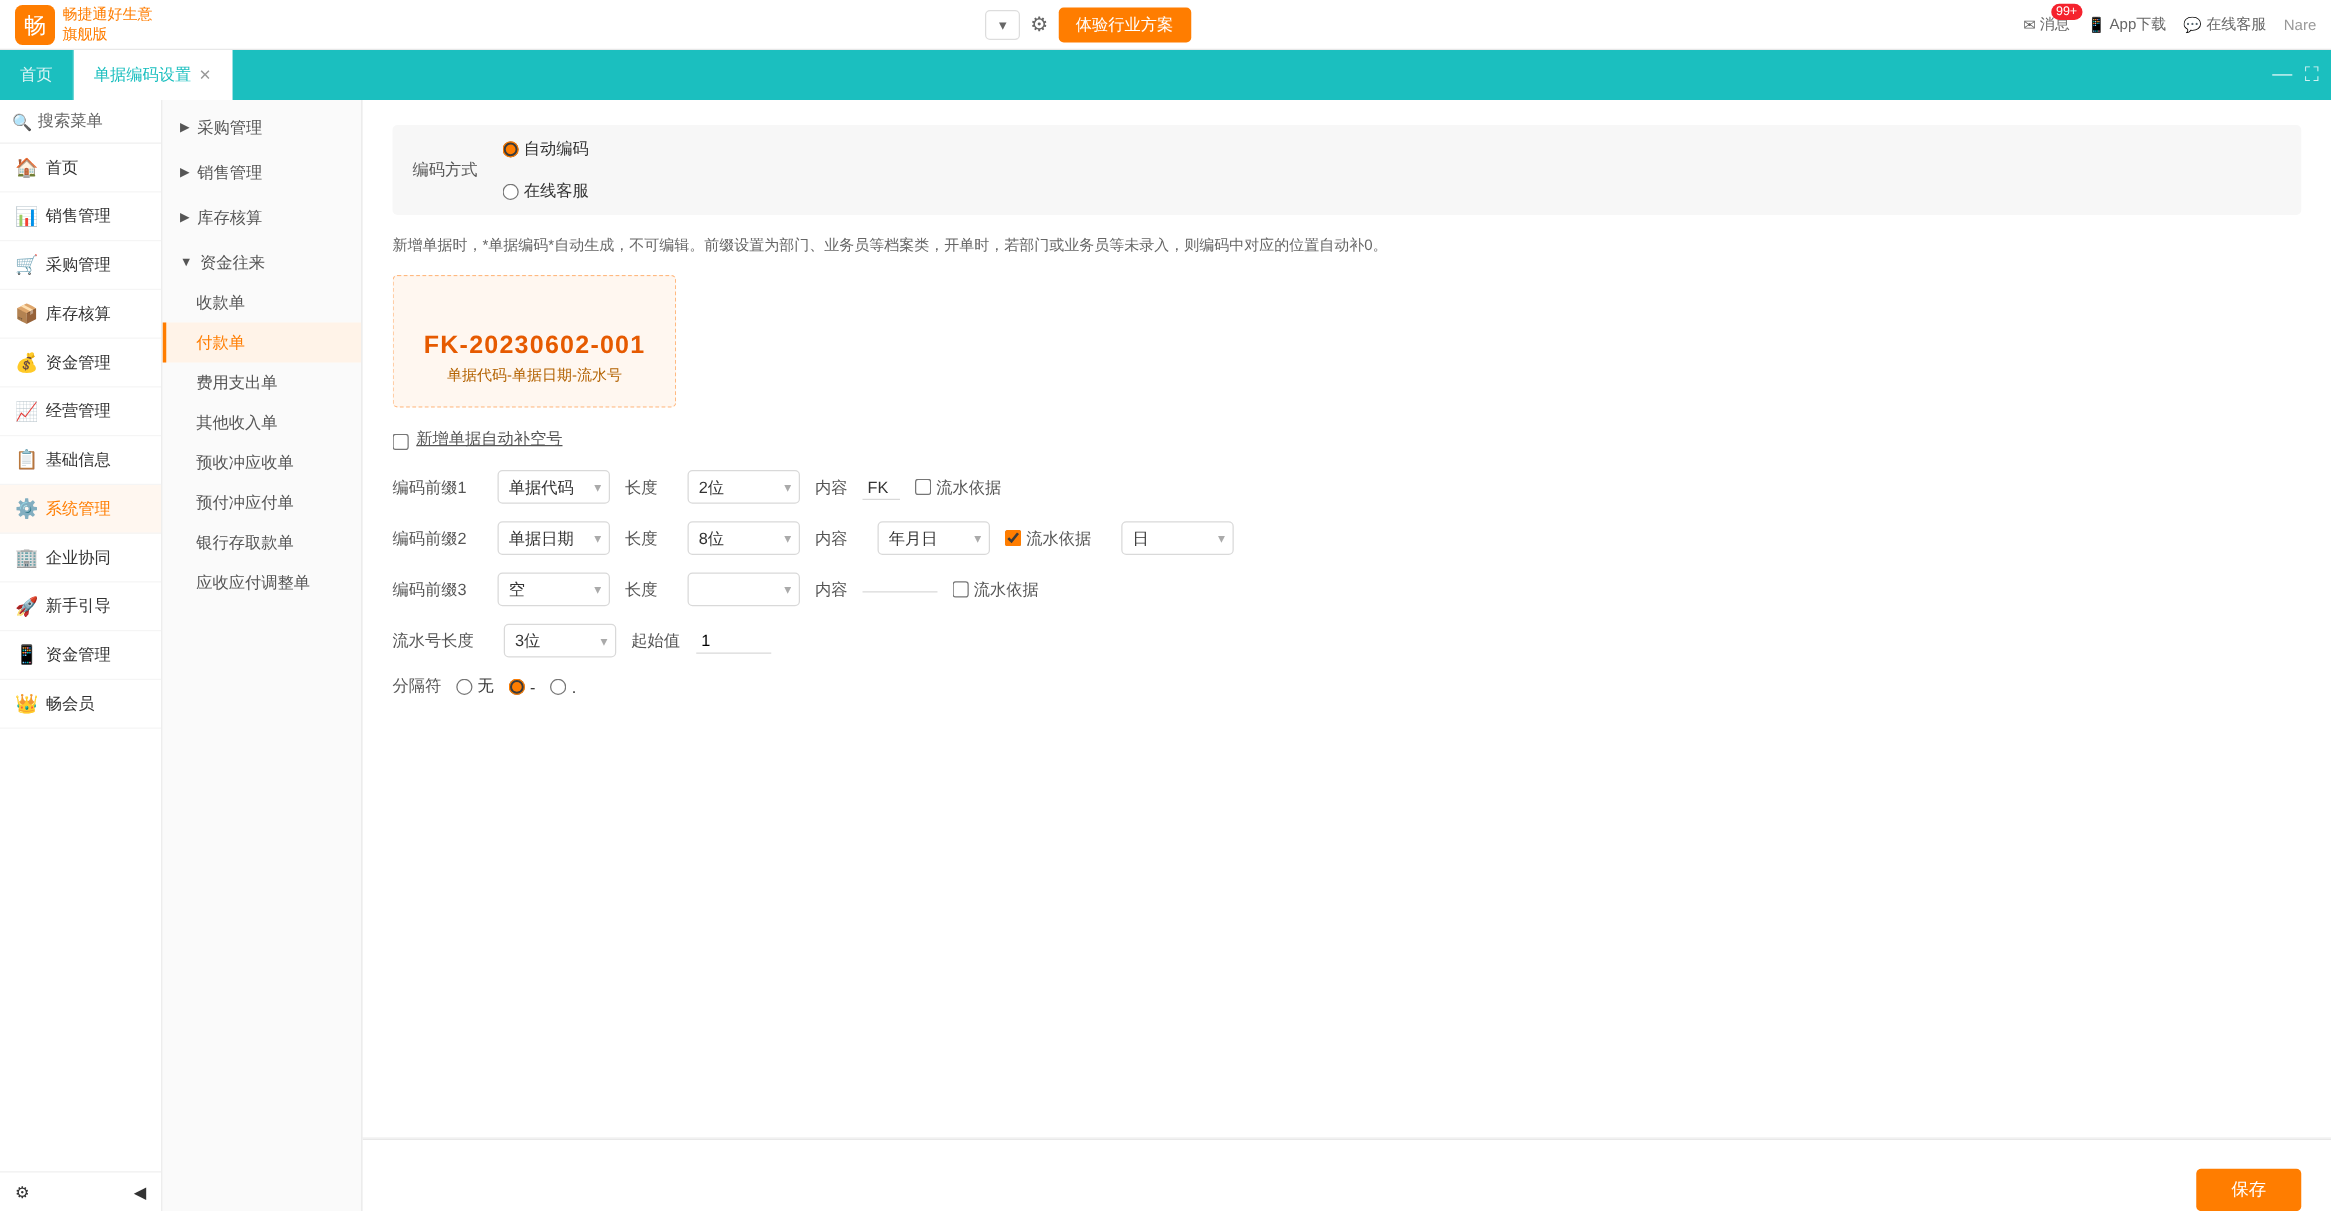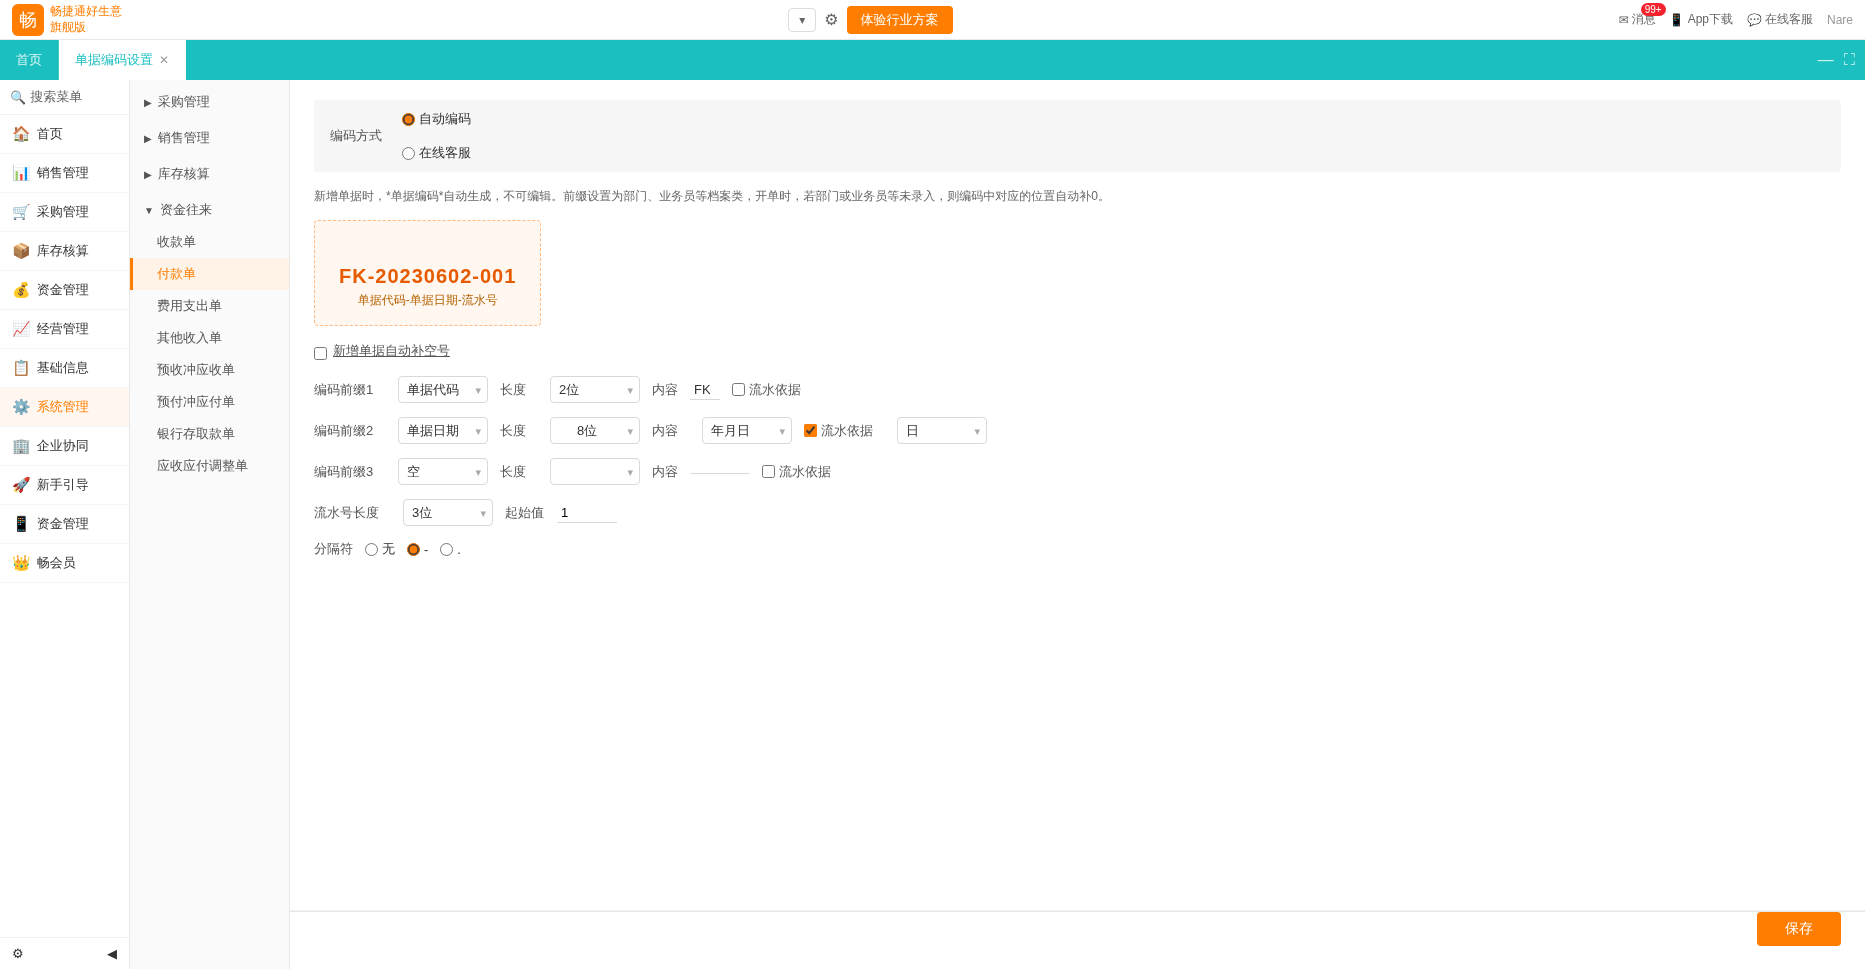--- a/index.html
+++ b/index.html
@@ -165,21 +165,21 @@
     .flow-checkbox { display: flex; align-items: center; gap: 4px; font-size: 13px; color: #555; }
     .flow-checked { display: flex; align-items: center; gap: 4px; font-size: 13px; color: #555; }
 
     
     .separator-row { display: flex; align-items: center; gap: 12px; margin-bottom: 16px; flex-wrap: wrap; }
     .separator-label { font-size: 13px; color: #555; }
 
     
     .bottom-bar {
       height: 58px; background: #fff; border-top: 1px solid #e8e8e8;
-      display: flex; align-items: flex-start; justify-content: flex-end;
+      display: flex; align-items: flex-end; justify-content: flex-end;
       padding: 0 24px;
     }
     .save-btn {
       background: #ff7d00; color: #fff; border: none; border-radius: 4px;
       padding: 8px 28px; font-size: 14px; cursor: pointer;
     }
 
     .divider { height: 1px; background: #f0f0f0; margin: 0; }
 
     
@@ -409,21 +409,21 @@
       
       <div class="form-row">
         <span class="form-label">编码前缀2</span>
         <div class="select-wrap">
           <select class="form-select">
             <option>单据日期</option>
           </select>
         </div>
         <span class="length-label">长度</span>
         <div class="select-wrap">
-          <select class="form-select" style="width:70px;text-align:center;">
+          <select class="form-select" style="width:70px;">
             <option>8位</option>
           </select>
         </div>
         <span class="content-label">内容</span>
         <div class="select-wrap">
           <select class="form-select" style="width:80px;">
             <option>年月日</option>
           </select>
         </div>
         <label class="flow-checked">

